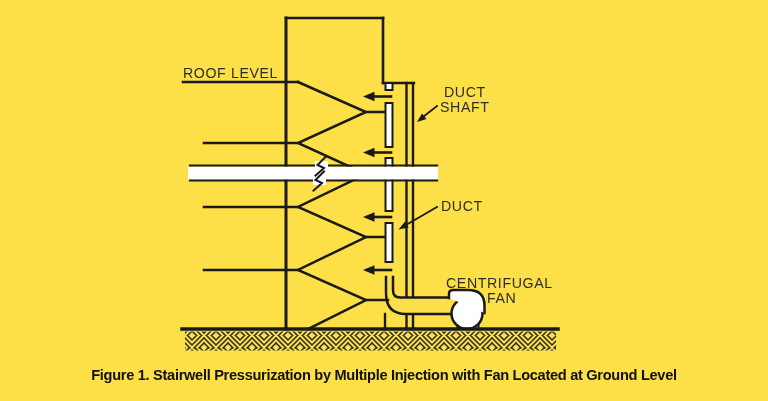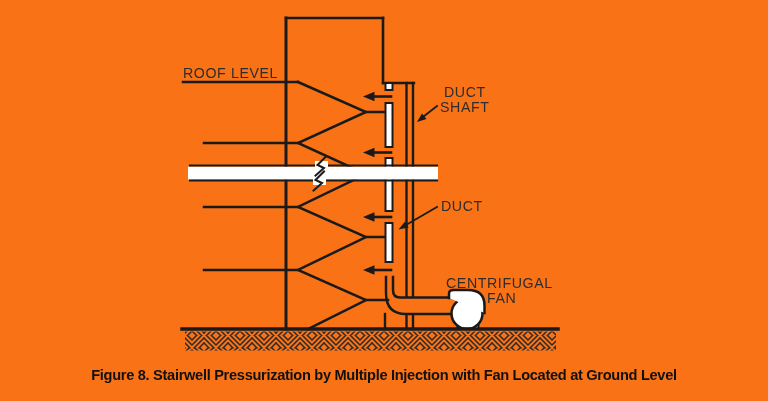--- a/index.html
+++ b/index.html
@@ -1,19 +1,19 @@
 <!DOCTYPE html>
 <html><head>
 <meta charset="utf-8">
 <style>
   html,body{margin:0;padding:0;background:#ffffff;}
   .stage{
     position:relative;
     width:768px;height:401px;
-    background:#f97316;
+    background:#fde047;
     font-family:"Liberation Sans", sans-serif;
     overflow:hidden;
   }
   .diagram{position:absolute;left:0;top:0;}
   .diagram text{
     font-family:"Liberation Sans", sans-serif;
     font-size:14.2px;
     letter-spacing:0.6px;
     fill:#2d2d2d;
   }
@@ -145,14 +145,14 @@
     </g>
 
     <text x="183" y="78">ROOF LEVEL</text>
     <text x="444" y="97">DUCT</text>
     <text x="440" y="112">SHAFT</text>
     <text x="441" y="211">DUCT</text>
     <text x="446" y="288">CENTRIFUGAL</text>
     <text x="487" y="303">FAN</text>
   </svg>
 
-  <div class="caption">Figure 8. Stairwell Pressurization by Multiple Injection with Fan Located at Ground Level</div>
+  <div class="caption">Figure 1. Stairwell Pressurization by Multiple Injection with Fan Located at Ground Level</div>
 </div>
 
 </body></html>

